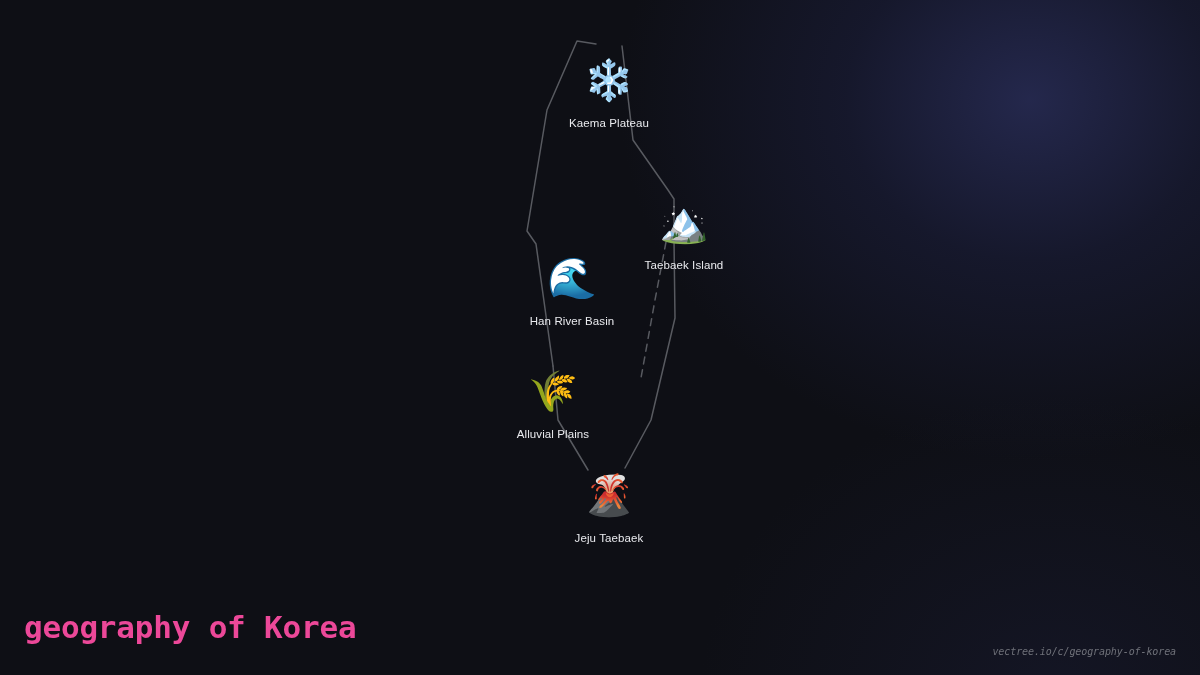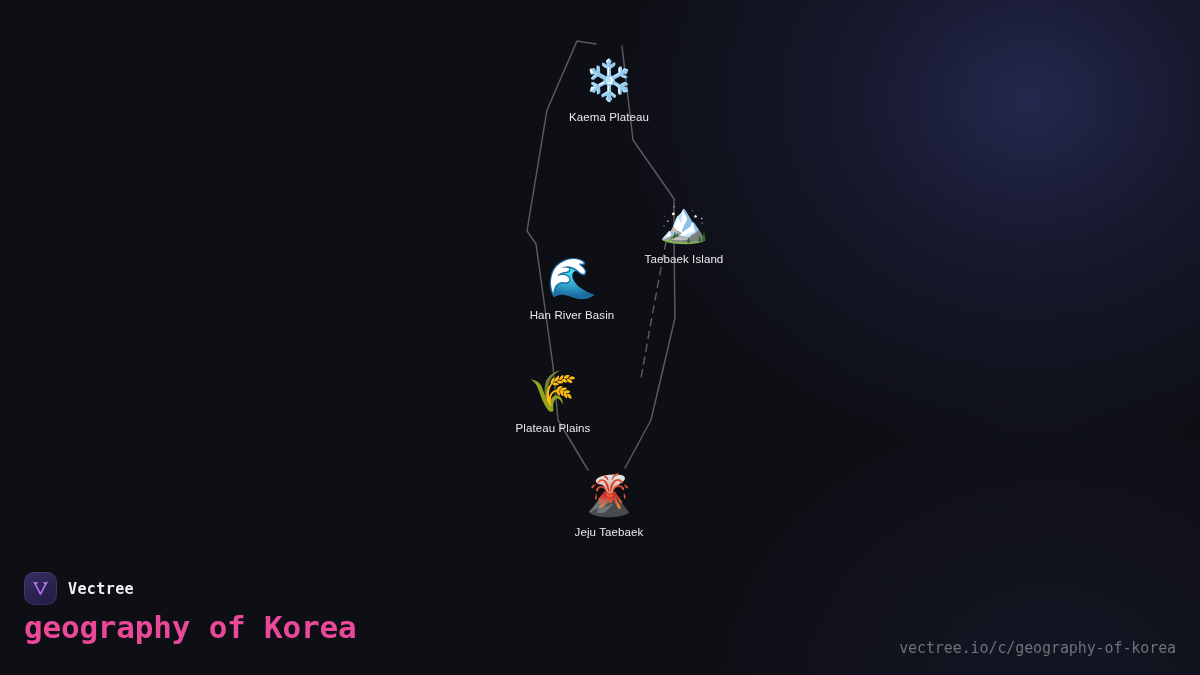--- a/index.html
+++ b/index.html
@@ -55,21 +55,21 @@
     text-align: center;
     user-select: none;
   }
   .node-emoji {
     font-size: 40px;
     line-height: 46px;
     display: block;
   }
   .node-label {
     display: block;
-    margin-top: 8px;
+    margin-top: 14px;
     font-size: 11.5px;
     color: #e9eaee;
     letter-spacing: 0.1px;
     white-space: nowrap;
   }
 
   
   #footer {
     position: absolute;
     left: 0; right: 0; bottom: 0;
@@ -109,24 +109,25 @@
     font-weight: bold;
     color: #ec4899;
     letter-spacing: -0.2px;
     white-space: nowrap;
   }
   #footer-url {
     position: absolute;
     right: 24px;
     bottom: 18px;
     font-family: "DejaVu Sans Mono", "Liberation Mono", monospace;
-    font-size: 15px;
+    font-size: 10px;
     color: #6f7179;
     letter-spacing: -0.1px;
     white-space: nowrap;
+    font-style: italic;
   }
 </style>
 </head>
 <body>
 
 <div id="page">
 
   <div id="glow-tr"></div>
   <div id="glow-br"></div>
 
@@ -146,37 +147,27 @@
         <div class="node" style="left: 684px; top: 199px;">
           <span class="node-emoji">🏔️</span>
           <span class="node-label">Taebaek Island</span>
         </div>
         <div class="node" style="left: 572px; top: 255px;">
           <span class="node-emoji">🌊</span>
           <span class="node-label">Han River Basin</span>
         </div>
         <div class="node" style="left: 553px; top: 368px;">
           <span class="node-emoji">🌾</span>
-          <span class="node-label">Plateau Plains</span>
+          <span class="node-label">Alluvial Plains</span>
         </div>
         <div class="node" style="left: 609px; top: 472px;">
           <span class="node-emoji">🌋</span>
           <span class="node-label">Jeju Taebaek</span>
         </div>
       </div>
   </div>
 
   <div id="footer">
-    <div id="brand">
-      <div id="brand-logo">
-        <svg width="19" height="19" viewBox="0 0 24 24" xmlns="http://www.w3.org/2000/svg">
-          <path d="M5.3 6.2 L12 19 L18.7 6.2" fill="none" stroke="#b06ef0" stroke-width="2.1" stroke-linecap="round" stroke-linejoin="round"></path>
-          <path d="M5.4 6.3 L3.6 4.0 M5.4 6.3 L7.6 4.4" fill="none" stroke="#d08cf8" stroke-width="1.5" stroke-linecap="round"></path>
-          <path d="M18.6 6.3 L20.4 4.0 M18.6 6.3 L16.4 4.4" fill="none" stroke="#d08cf8" stroke-width="1.5" stroke-linecap="round"></path>
-        </svg>
-      </div>
-      <span id="brand-name">Vectree</span>
-    </div>
     <div id="page-title">geography of Korea</div>
     <div id="footer-url">vectree.io/c/geography-of-korea</div>
   </div>
 
 </div>
 
 </body></html>

